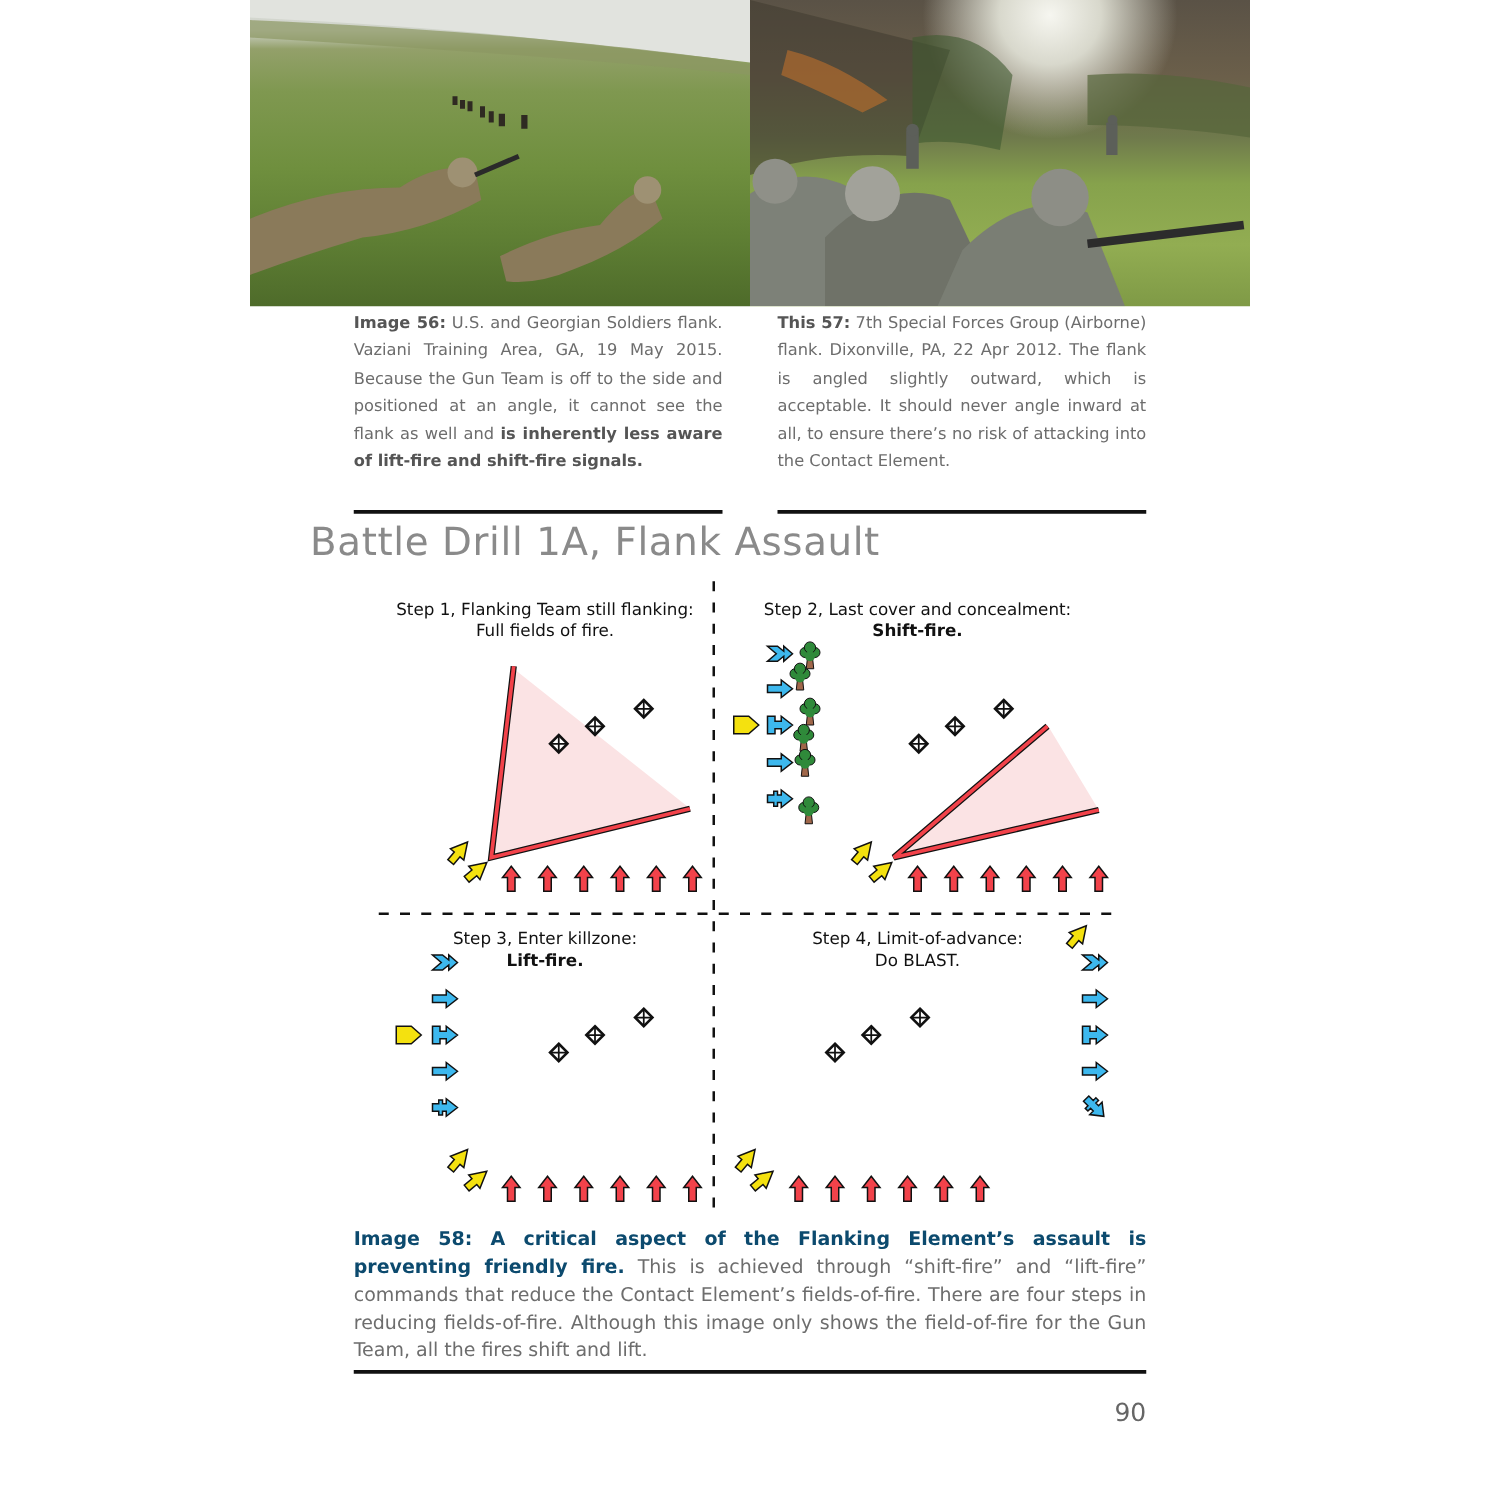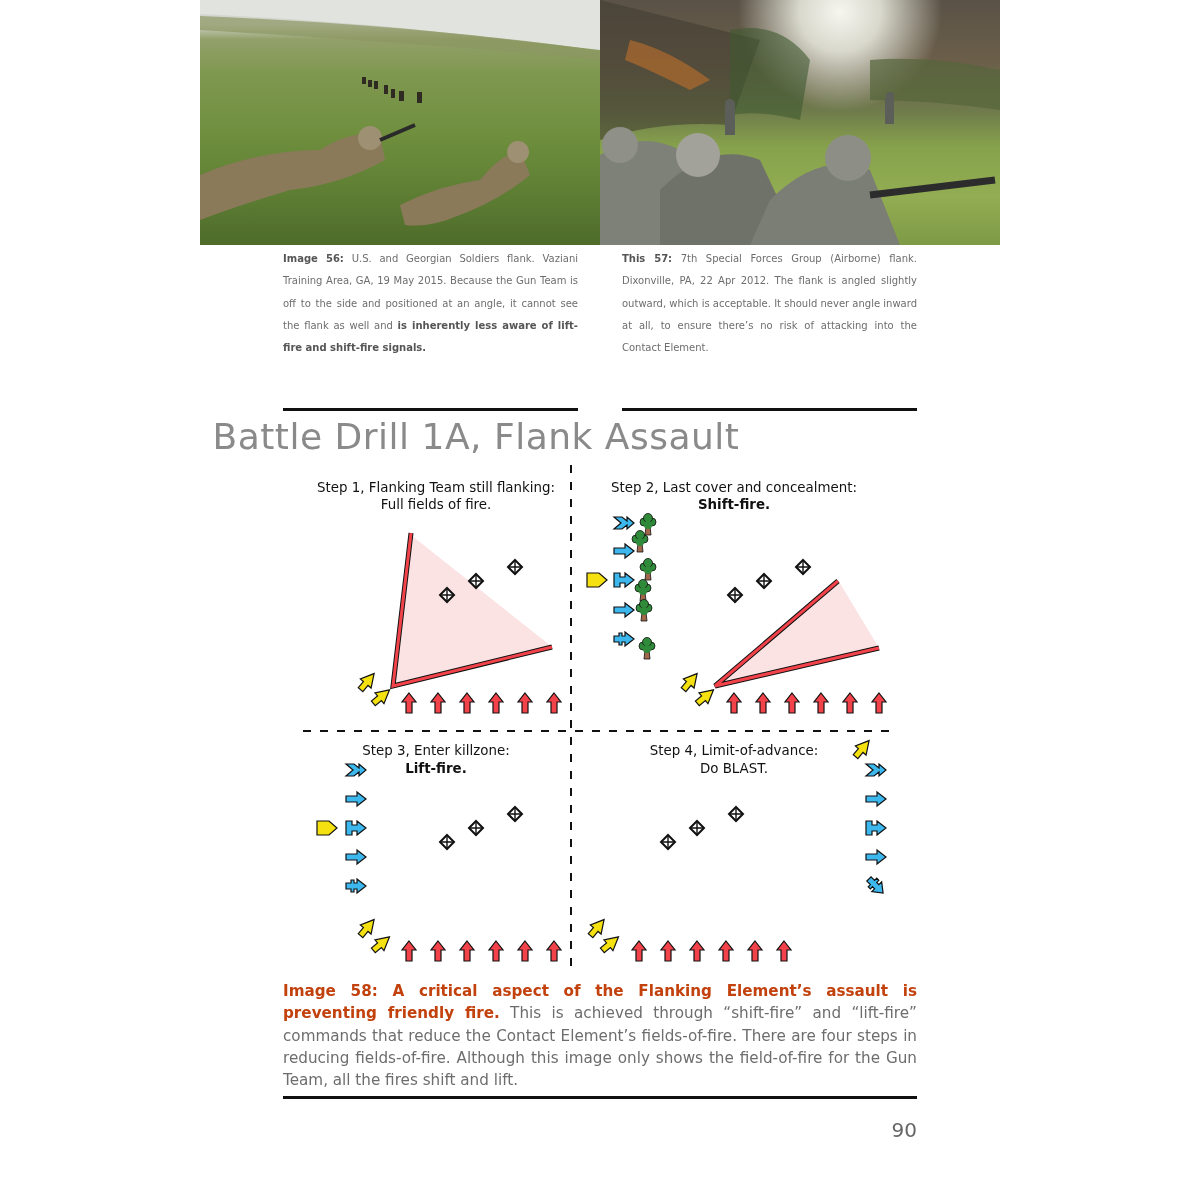--- a/index.html
+++ b/index.html
@@ -5,30 +5,30 @@
   html,body{margin:0;padding:0;background:#fff;}
   body{width:1200px;height:1200px;position:relative;overflow:hidden;font-family:"DejaVu Sans","Liberation Sans",sans-serif;}
   .photo{position:absolute;top:0;height:245px;overflow:hidden;}
   #photo56{left:200px;width:400px;
     background:
       linear-gradient(180deg,#d9dcd6 0%,#cfd3c9 10%,#93a06a 16%,#7f9850 30%,#6f8f3e 55%,#5d7d33 80%,#4e6b2a 100%);}
   #photo57{left:600px;width:400px;
     background:
       radial-gradient(ellipse at 60% 5%,#f6f6f0 0%,#d8d8cc 12%,transparent 30%),
       linear-gradient(180deg,#5a5246 0%,#6b5f4a 25%,#6f7a4c 45%,#86a24c 60%,#92ad52 80%,#7f9a46 100%);}
-  .caption{position:absolute;font-size:10px;line-height:22.3px;color:#6d6d6d;text-align:justify;}
+  .caption{position:absolute;font-size:13px;line-height:22.3px;color:#6d6d6d;text-align:justify;}
   .caption b{color:#555;}
   #cap56{left:283px;top:248px;width:295px;}
   #cap57{left:622px;top:248px;width:295px;}
   .rule{position:absolute;height:3px;background:#111;}
-  #title{position:absolute;left:0;width:952px;top:416px;text-align:center;font-family:"DejaVu Sans","Liberation Sans",sans-serif;font-size:36px;letter-spacing:0.5px;color:#8a8a8a;}
+  #title{position:absolute;left:0;width:952px;top:416px;text-align:center;font-family:"DejaVu Sans","Liberation Sans",sans-serif;font-size:31px;letter-spacing:0.5px;color:#8a8a8a;}
   #diagram{position:absolute;left:280px;top:460px;width:640px;height:520px;}
   .step-label{font-family:"DejaVu Sans","Liberation Sans",sans-serif;font-size:13.4px;fill:#111;}
   #cap58{position:absolute;left:283px;top:980px;width:634px;font-size:15.2px;line-height:22.3px;color:#6d6d6d;text-align:justify;}
-  #cap58 b{color:#c2410c;}
+  #cap58 b{color:#0c4a6e;}
   #pagenum{position:absolute;left:880px;top:1118px;width:37px;text-align:right;font-size:20px;color:#666;}
 </style>
 </head>
 <body>
 
 <div class="photo" id="photo56">
   <svg width="400" height="245" viewBox="0 0 400 245">
     <path d="M0 14 Q120 20 200 28 T400 50 L400 0 L0 0Z" fill="#e1e3de"></path>
     <path d="M0 16 Q140 22 260 34 T400 52 L400 60 Q250 45 0 30Z" fill="#8c9762" opacity="0.7"></path>
     <g fill="#2f2a22">

